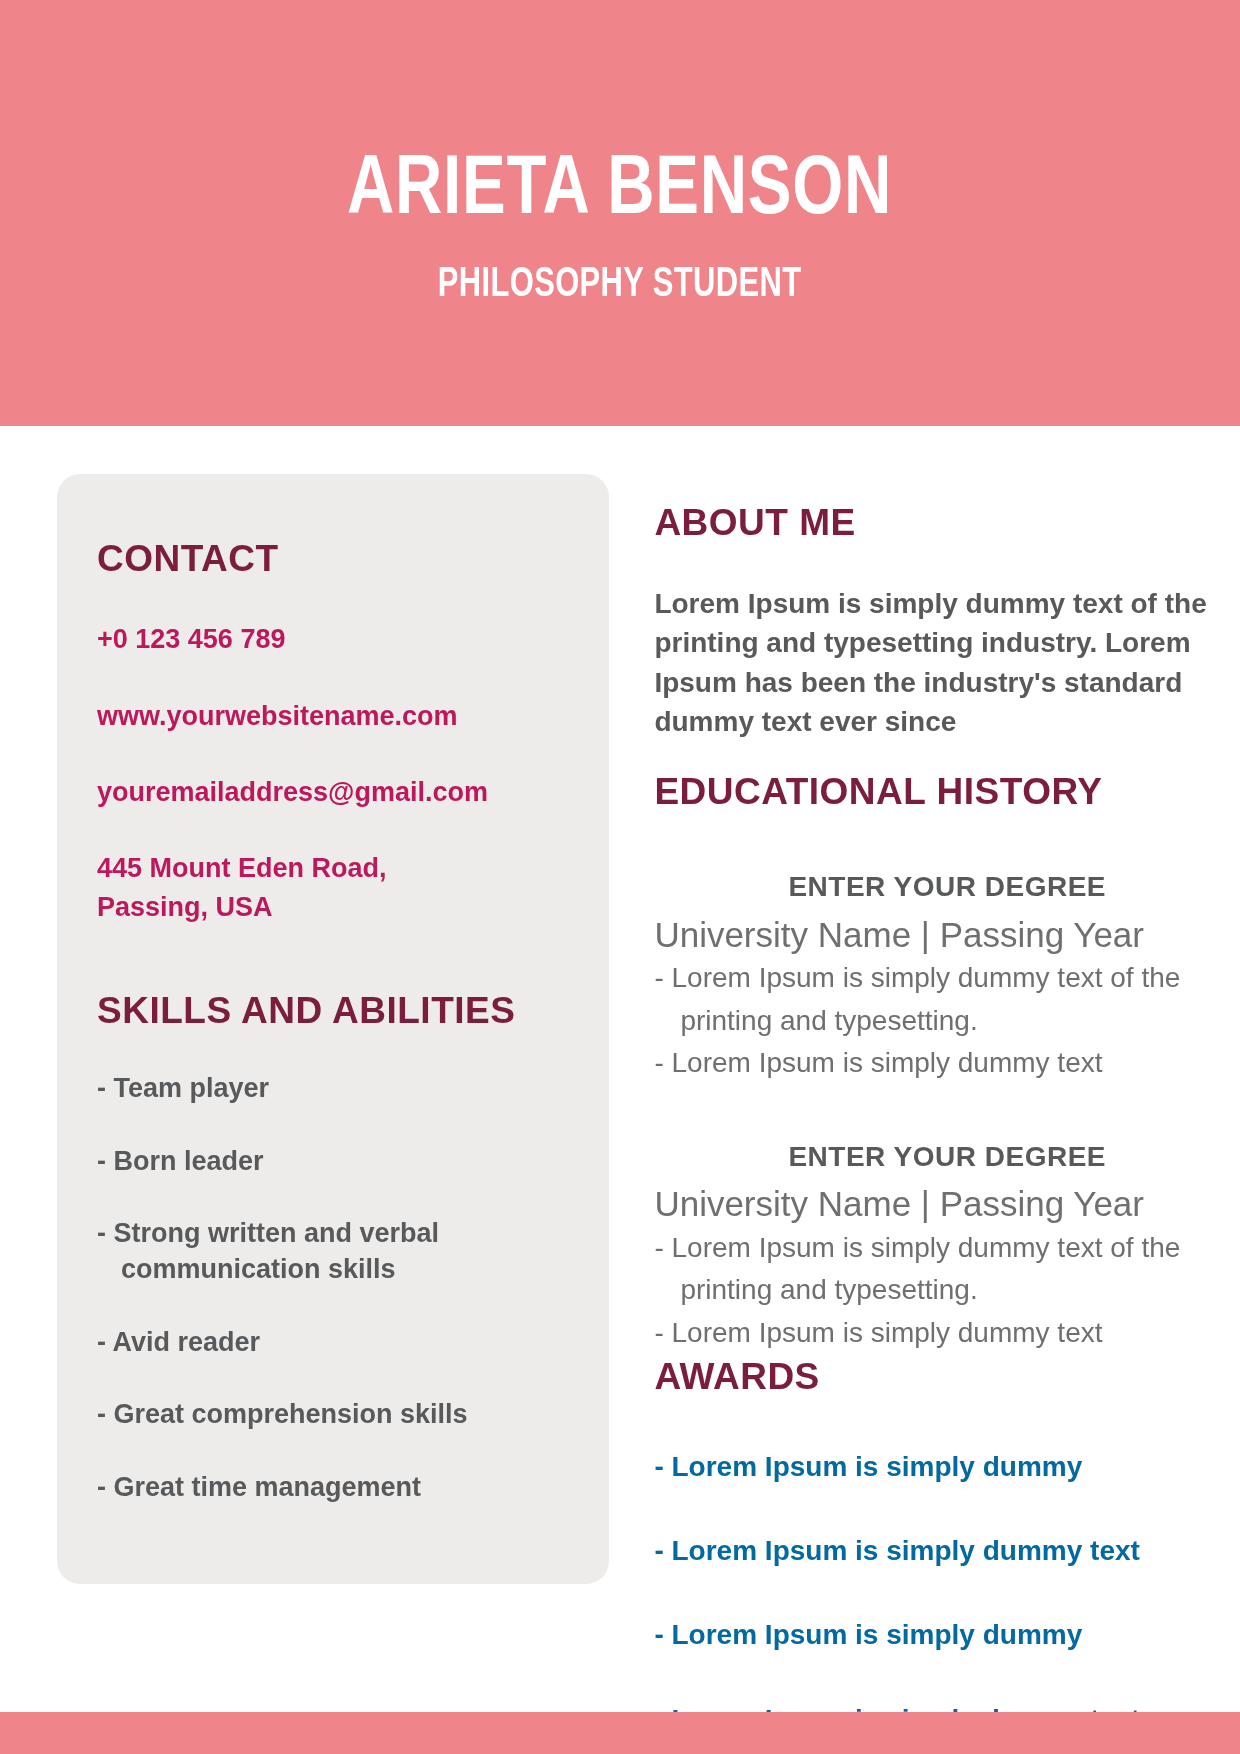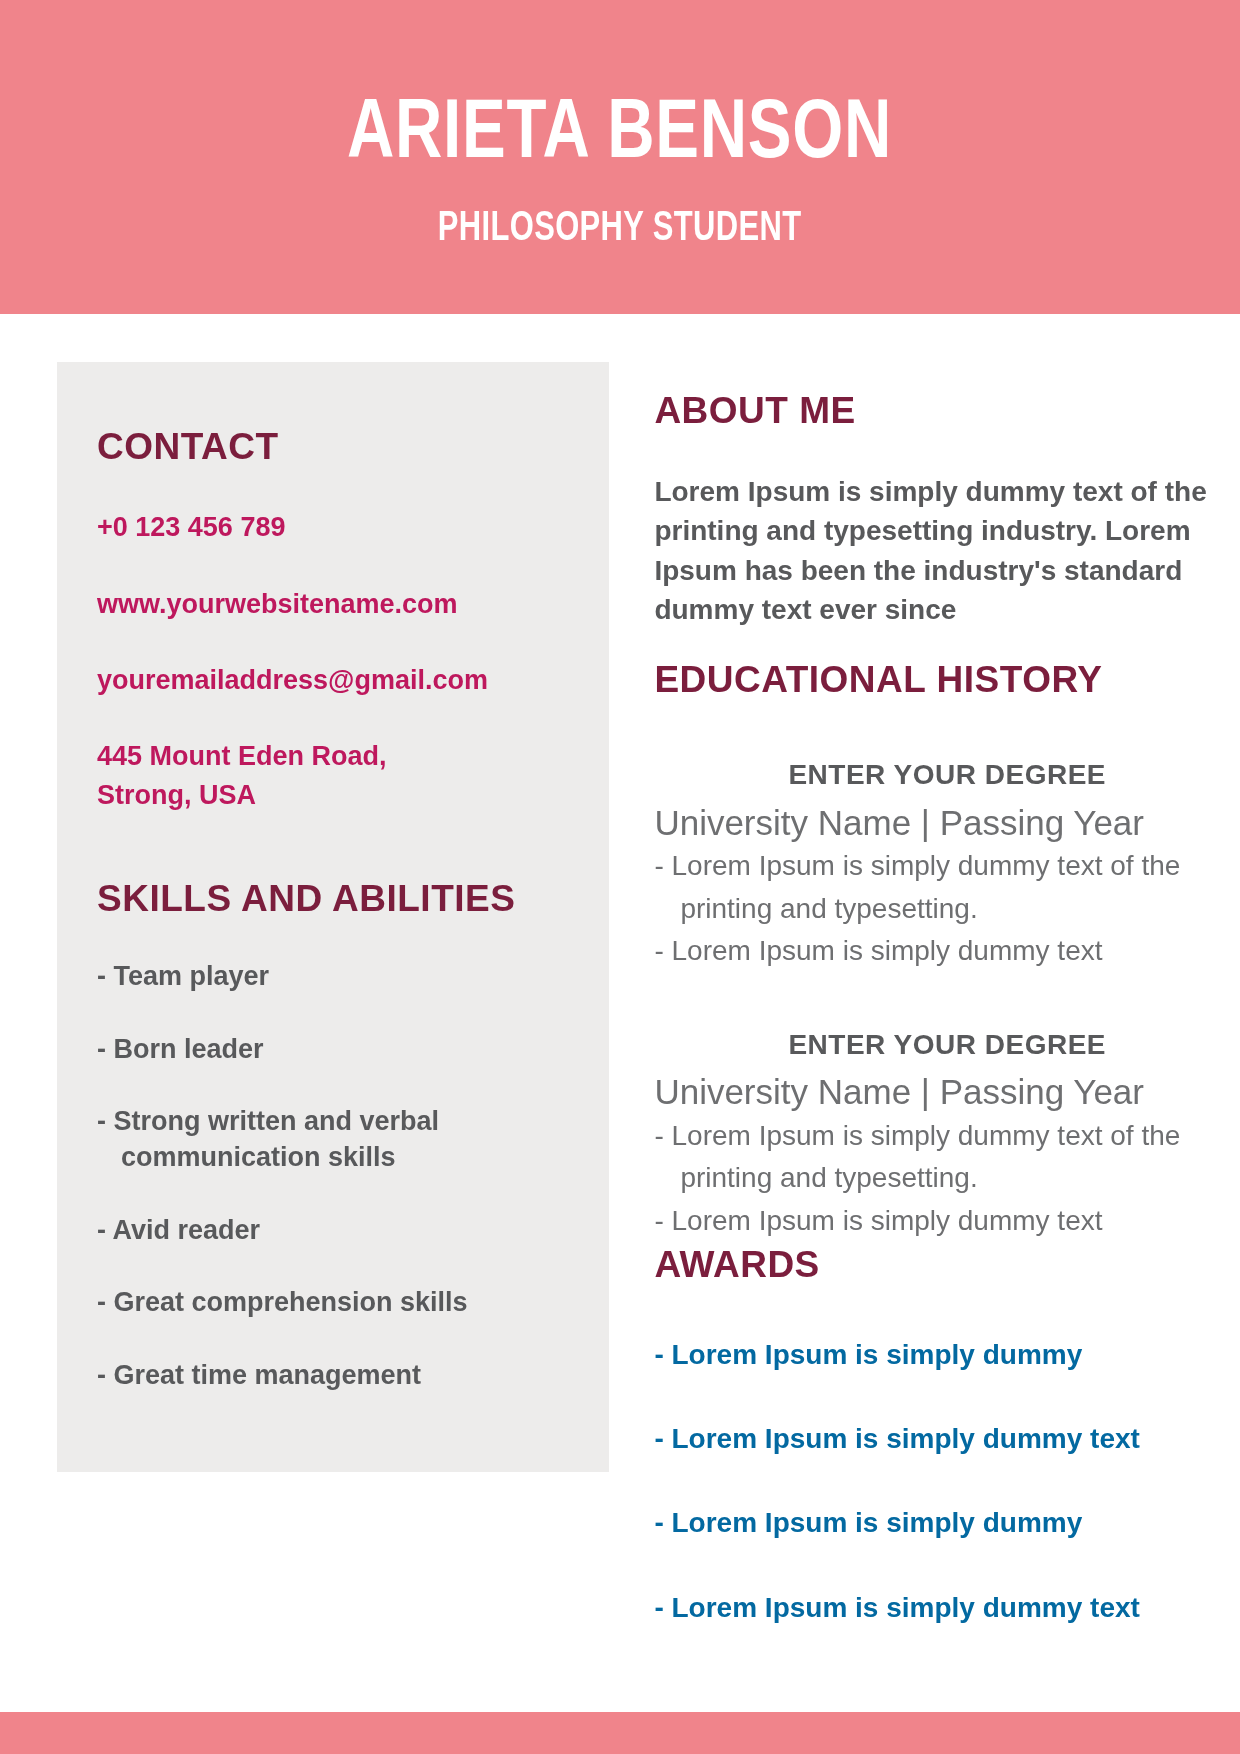--- a/index.html
+++ b/index.html
@@ -7,21 +7,21 @@
   .page {
     position: relative;
     width: 1240px;
     height: 1754px;
     background: #ffffff;
     font-family: "Liberation Sans", sans-serif;
     overflow: hidden;
   }
   
   .header {
-    height: 314px;
+    height: 426px;
     background: #F0848B;
     display: flex;
     flex-direction: column;
     align-items: center;
     justify-content: center;
     padding-top: 18px;
   }
   .person-name {
     margin: 0;
     color: #ffffff;
@@ -45,20 +45,21 @@
     white-space: nowrap;
   }
   
   .body { display: flex; align-items: flex-start; }
   .sidebar {
     margin: 48px 0 0 57px;
     width: 556px;
     min-height: 1110px;
     background: #EDECEB;
     padding: 20px 30px 60px 40px;
+    border-radius: 23px;
   }
   h2.section-heading {
     margin: 0;
     color: #7B1E3D;
     font-size: 37px;
     font-weight: bold;
     letter-spacing: 0.5px;
     line-height: 1.25;
   }
   .sidebar h2.section-heading { margin-top: 42px; }
@@ -154,21 +155,21 @@
   <div class="body">
 
     <aside class="sidebar">
       <section>
         <h2 class="section-heading">CONTACT</h2>
         <div class="contact-item">+0 123 456 789</div>
         <div class="contact-item">www.yourwebsitename.com</div>
         <div class="contact-item">youremailaddress@gmail.com</div>
         <div class="contact-item">
           <div>445 Mount Eden Road,</div>
-          <div>Strong, USA</div>
+          <div>Passing, USA</div>
         </div>
       </section>
 
       <section>
         <h2 class="section-heading skills-heading">SKILLS AND ABILITIES</h2>
         <ul class="bullet-list skills-list">
 
             <li>Team player</li>
 
             <li>Born leader</li>

